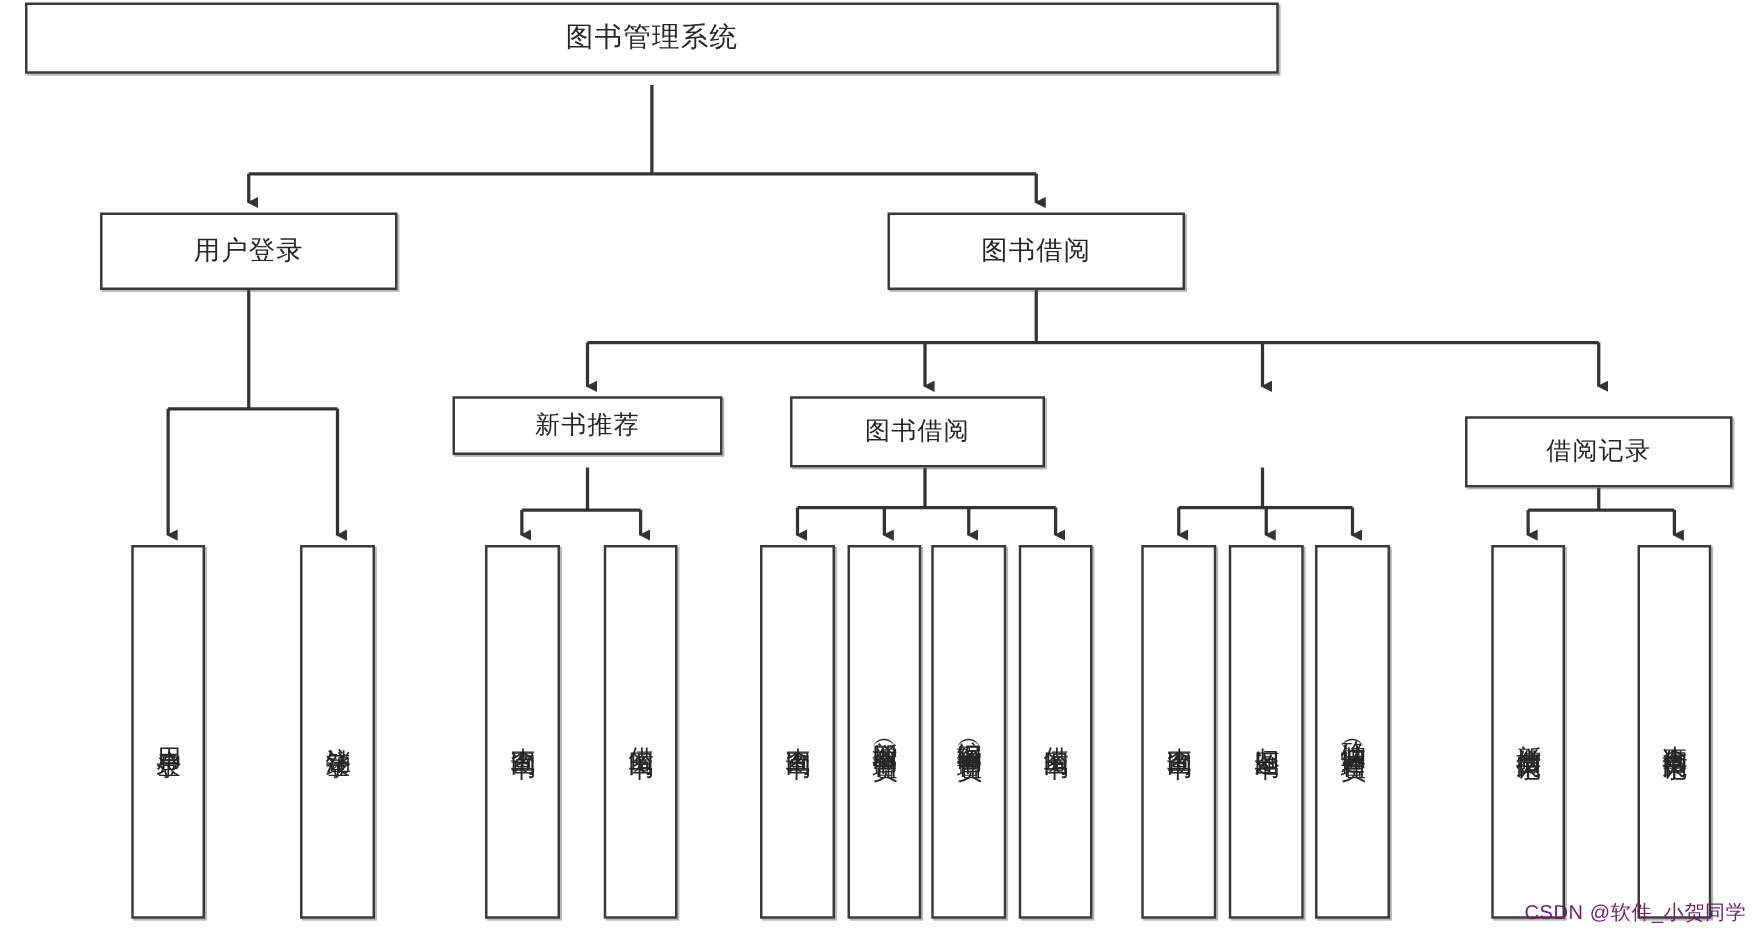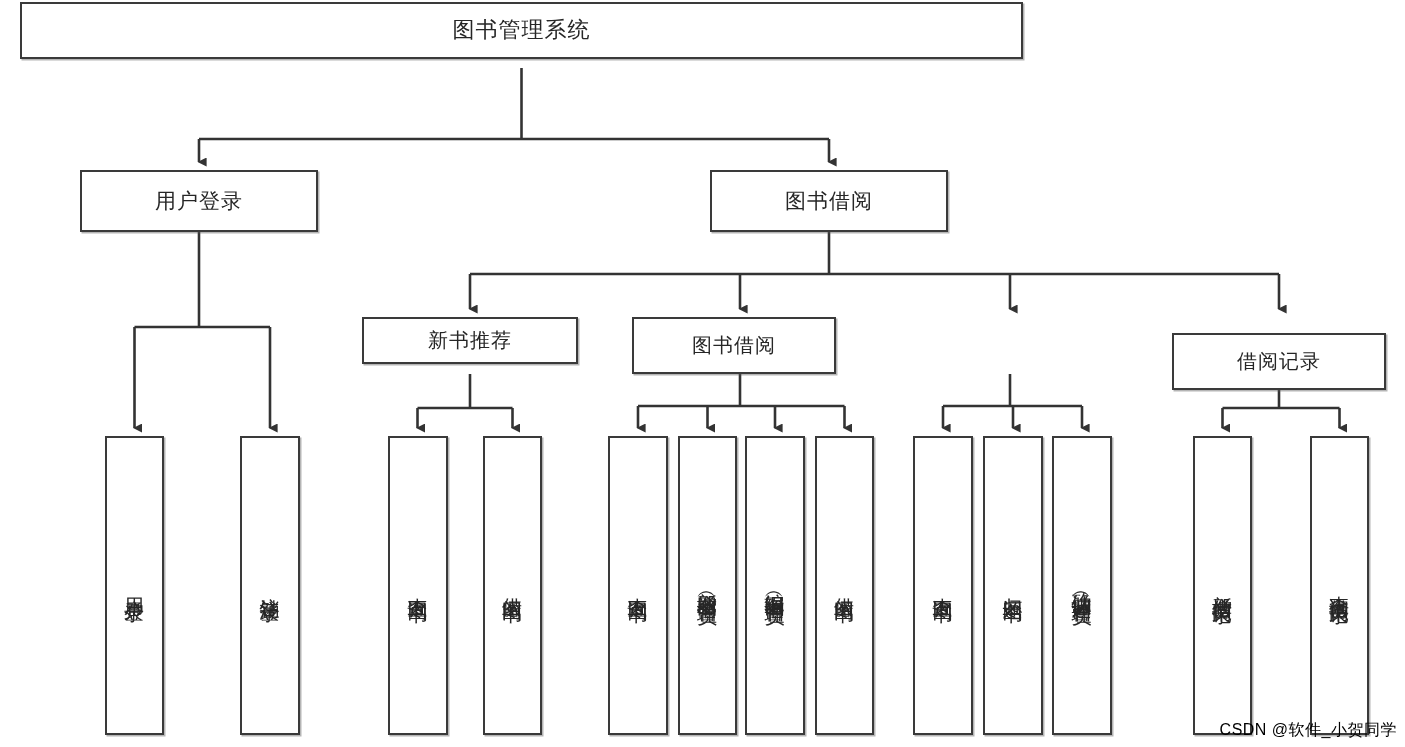--- a/index.html
+++ b/index.html
@@ -58,21 +58,21 @@
     white-space: normal;
   }
   .node.root .node-label { font-size: 22px; }
   .node.level2 .node-label { font-size: 21px; }
   .node.level3 .node-label { font-size: 20px; }
 
   #watermark {
     position: absolute;
     right: 8px;
     bottom: 6px;
-    color: #000000;
+    color: #701a75;
     font-size: 16px;
     letter-spacing: 0.5px;
     user-select: none;
     white-space: nowrap;
   }
 </style>
 </head>
 <body>
 
 <div id="diagram-canvas">

